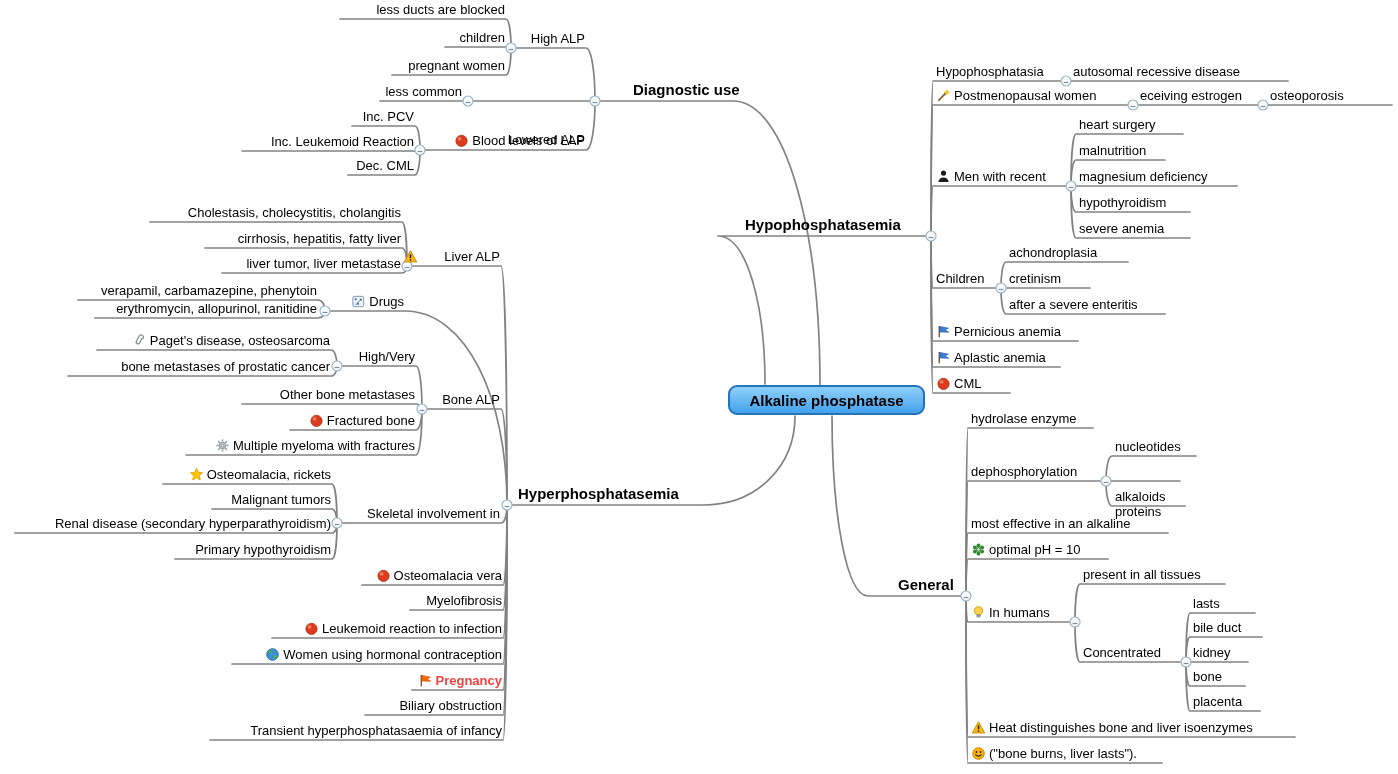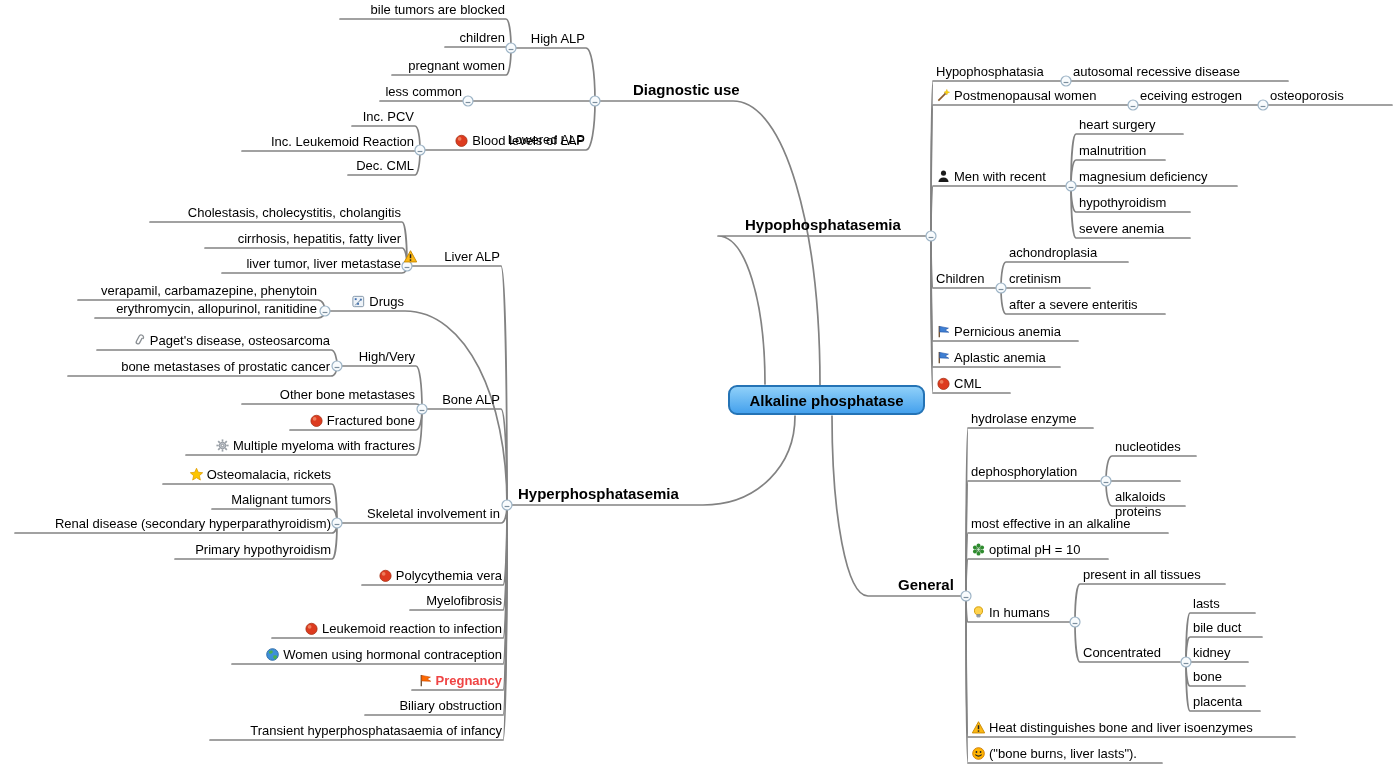--- a/index.html
+++ b/index.html
@@ -179,21 +179,21 @@
       </g>
     </svg>
   <div id="labels">
       <div class="lbl bold" style="top: 81px; left: 633px;">
         <span>Diagnostic use</span>
       </div>
       <div class="lbl" style="top: 31px; right: 813px;">
         <span>High ALP</span>
       </div>
       <div class="lbl" style="top: 2px; right: 893px;">
-        <span>bile tumors are blocked</span>
+        <span>less ducts are blocked</span>
       </div>
       <div class="lbl" style="top: 30px; right: 893px;">
         <span>children</span>
       </div>
       <div class="lbl" style="top: 58px; right: 893px;">
         <span>pregnant women</span>
       </div>
       <div class="lbl" style="top: 84px; right: 813px; margin-top: 48px;">
         <span>Lowered ALP</span>
       </div>
@@ -328,21 +328,21 @@
       <div class="lbl" style="top: 542px; right: 1067px;">
         <span>Primary hypothyroidism</span>
       </div>
       <div class="lbl" style="top: 568px; right: 896px;">
         <span class="ic">
           <svg viewBox="0 0 16 16">
             <circle cx="8" cy="8.4" r="6" fill="#dd3b1f" stroke="#a32c0f" stroke-width="0.8"></circle>
             <circle cx="6" cy="6.2" r="2" fill="#f08563" opacity="0.9"></circle>
           </svg>
         </span>
-        <span>Polycythemia vera</span>
+        <span>Osteomalacia vera</span>
       </div>
       <div class="lbl" style="top: 593px; right: 896px;">
         <span>Myelofibrosis</span>
       </div>
       <div class="lbl" style="top: 621px; right: 896px;">
         <span class="ic">
           <svg viewBox="0 0 16 16">
             <circle cx="8" cy="8.4" r="6" fill="#dd3b1f" stroke="#a32c0f" stroke-width="0.8"></circle>
             <circle cx="6" cy="6.2" r="2" fill="#f08563" opacity="0.9"></circle>
           </svg>

